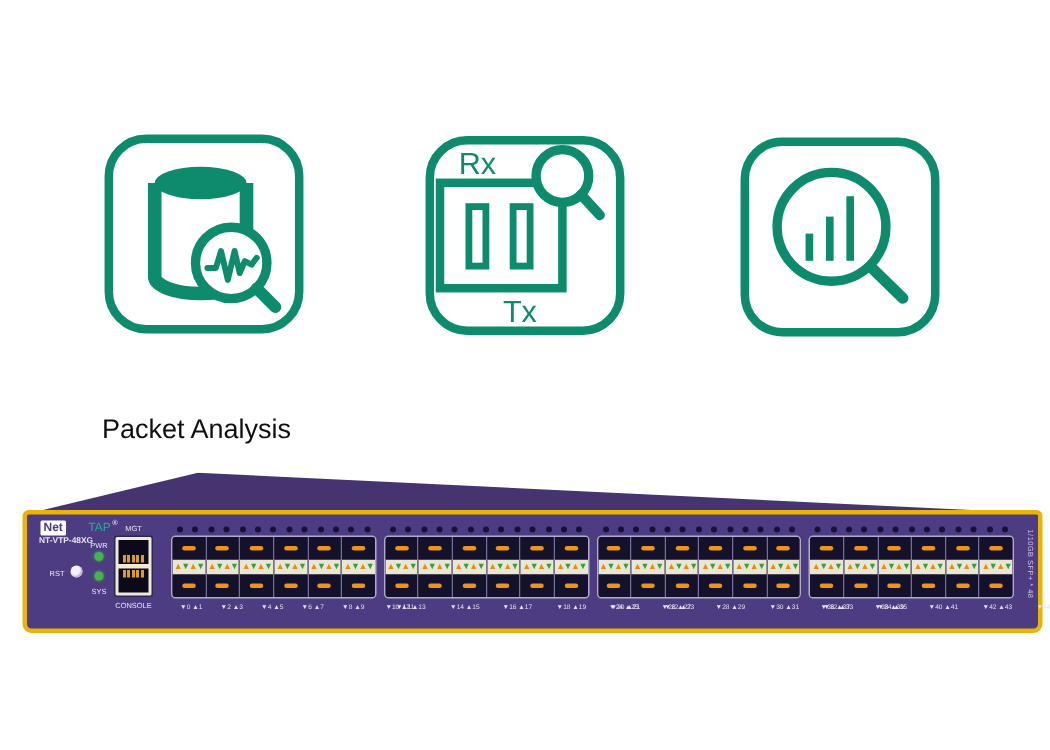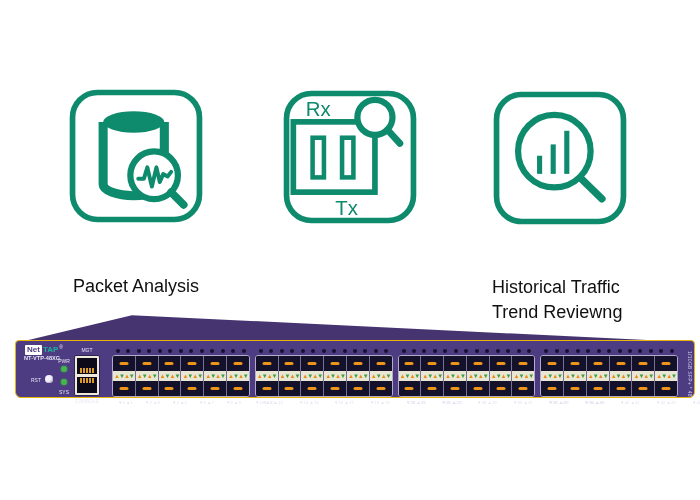--- a/index.html
+++ b/index.html
@@ -6,37 +6,37 @@
   .stage{position:relative;width:700px;height:500px;background:#ffffff;overflow:hidden;
          font-family:"Liberation Sans",sans-serif;}
 
   
   .feature{position:absolute;display:flex;flex-direction:column;gap:32px;}
   .feature-1{left:68px;top:88px;width:136px;}
   .feature-2{left:282px;top:89px;width:136px;}
   .feature-3{left:492px;top:90px;width:138px;}
   .icon-box{width:136px;height:136px;}
   .icon-box svg{display:block;width:100%;height:100%;}
-  .feature-label{margin-top:20px;display:flex;justify-content:center;
+  .feature-label{margin-top:20px;display:flex;justify-content:flex-start;
                  font-size:18px;color:#101010;}
   .feature-label span{white-space:nowrap;}
   .feature-label-left{margin-top:17px;font-size:18px;color:#101010;line-height:25px;text-align:left;}
   .icon-text{font-family:"Liberation Sans",sans-serif;fill:#0E8A6C;font-size:18px;}
 
   
   .device{position:absolute;left:15px;top:314px;width:680px;height:110px;}
   .device-top{position:absolute;left:2px;right:2px;top:0;height:30px;background:#463470;
               clip-path:polygon(0% 96%,17% 4%,100% 94%,100% 100%,0% 100%);}
-  .device-panel{position:absolute;left:0;right:0;top:26px;height:58px;background:#4E3C82;
-                border:1px solid #eab308;border-radius:4px 4px 6px 6px;box-sizing:border-box;}
+  .device-panel{position:absolute;left:0;right:0;top:26px;height:82px;background:#4E3C82;
+                border:3px solid #eab308;border-radius:4px 4px 6px 6px;box-sizing:border-box;}
 
   
   .brand-logo{position:absolute;left:9px;top:4px;display:flex;align-items:flex-start;gap:1px;line-height:10px;}
   .logo-net{background:#ffffff;color:#4E3C82;font-weight:bold;font-size:8px;padding:0 2px;border-radius:1px;}
-  .logo-tap{color:#1FB09A;font-weight:bold;font-size:8px;}
+  .logo-tap{color:#1FB09A;font-weight:normal;font-size:8px;padding-left:14px;}
   .logo-reg{color:#e9e5f5;font-size:5px;line-height:5px;}
   .brand-model{position:absolute;left:8px;top:14px;color:#E8E4F4;font-size:8px;font-weight:bold;
                transform:scale(0.70);transform-origin:left top;white-space:nowrap;}
   .ctrl-label{position:absolute;color:#E9E5F5;font-size:8px;transform:scale(0.62);
               transform-origin:center;text-align:center;white-space:nowrap;}
   .rst-label{left:10px;top:35px;width:20px;}
   .pwr-label{left:36px;top:16px;width:24px;}
   .sys-label{left:36px;top:47px;width:24px;}
   .mgt-label{left:58px;top:5px;width:26px;}
   .console-label{left:51px;top:56px;width:40px;}
@@ -121,24 +121,20 @@
     <div class="icon-box">
       <svg viewBox="0 0 120 120" fill="none">
         <rect x="4" y="4" width="112" height="112" rx="22" stroke="#0E8A6C" stroke-width="5"></rect>
         <circle cx="55" cy="54" r="32" stroke="#0E8A6C" stroke-width="5.5"></circle>
         <line x1="42" y1="74" x2="42" y2="58" stroke="#0E8A6C" stroke-width="4.5"></line>
         <line x1="54" y1="74" x2="54" y2="48" stroke="#0E8A6C" stroke-width="4.5"></line>
         <line x1="66" y1="74" x2="66" y2="36" stroke="#0E8A6C" stroke-width="4.5"></line>
         <line x1="78" y1="77.5" x2="97" y2="96" stroke="#0E8A6C" stroke-width="6.5" stroke-linecap="round"></line>
       </svg>
     </div>
-    <div class="feature-label-left">
-      <div>Historical Traffic</div>
-      <div>Trend Reviewng</div>
-    </div>
   </div>
 
   <div class="device">
     <div class="device-top"></div>
     <div class="device-panel">
 
       <div class="brand-logo">
         <span class="logo-net">Net</span>
         <span class="logo-tap">TAP</span>
         <span class="logo-reg">®</span>

